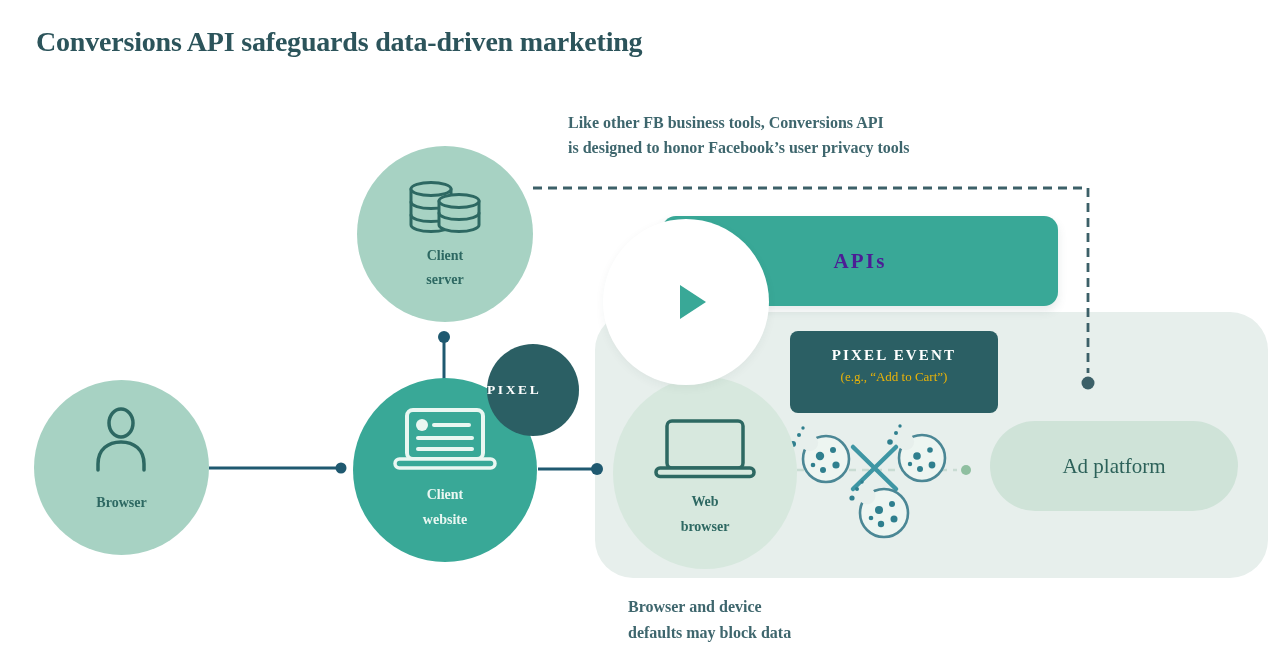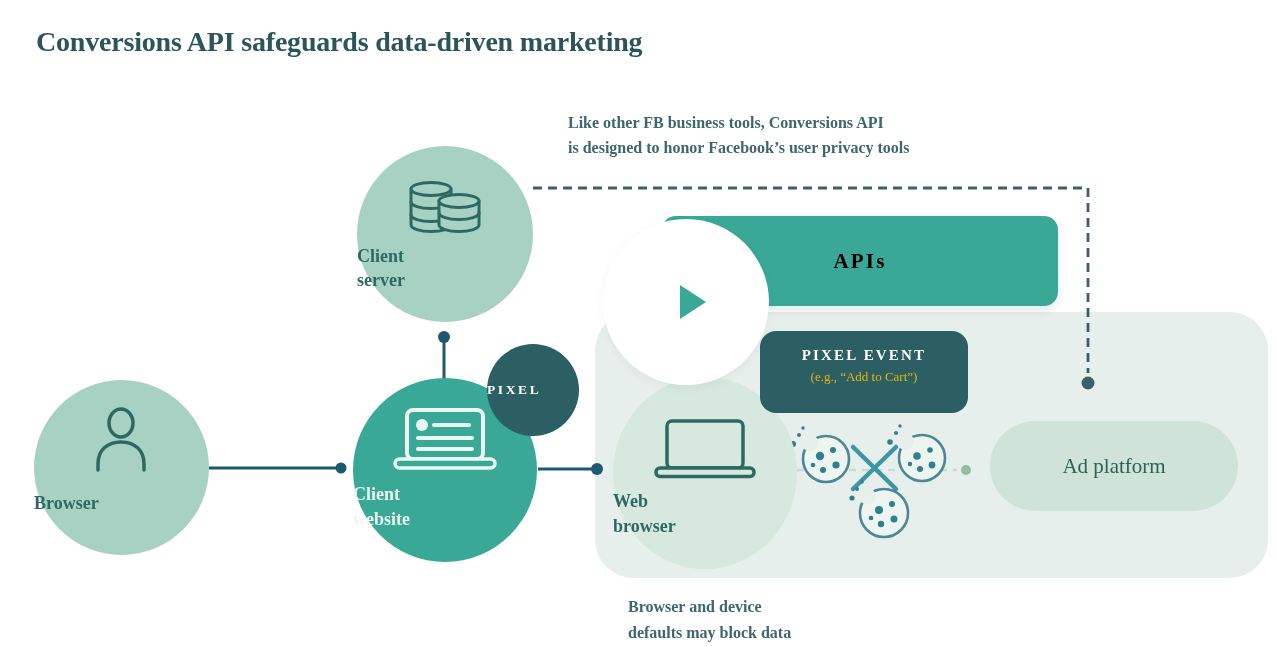--- a/index.html
+++ b/index.html
@@ -19,44 +19,44 @@
   .note-bottom{left:628px;top:594px;line-height:26px;}
   .panel{
     position:absolute;left:595px;top:312px;width:673px;height:266px;
     background:var(--panel,#e7efec);border-radius:38px;z-index:1;
   }
   .overlay{position:absolute;left:0;top:0;width:1276px;height:646px;z-index:4;}
   .bar{
     position:absolute;left:662px;top:216px;width:396px;height:90px;border-radius:14px;
     background:var(--teal,#39a897);z-index:3;display:flex;align-items:center;justify-content:center;
     box-shadow:0 5px 10px rgba(60,95,90,.13);
-    color:#000000;font-size:21px;font-weight:700;letter-spacing:2.2px;
+    color:#4c1d95;font-size:21px;font-weight:700;letter-spacing:2.2px;
   }
   .circle{position:absolute;border-radius:50%;z-index:6;}
   .mint{background:var(--mint,#a7d2c3);}
   .c-consumer{left:34px;top:380px;width:175px;height:175px;}
   .c-server{left:357px;top:146px;width:176px;height:176px;}
   .c-website{left:353px;top:378px;width:184px;height:184px;background:var(--teal,#39a897);}
   .c-browser{left:613px;top:377px;width:184px;height:192px;background:var(--ellipse,#d7e8de);z-index:5;}
   .clabel{
-    position:absolute;left:0;width:100%;text-align:left;white-space:pre-line;
-    font-size:18px;font-weight:600;color:var(--label_dark,#2d6862);line-height:24px;
+    position:absolute;left:0;width:100%;text-align:center;white-space:pre-line;
+    font-size:14px;font-weight:600;color:var(--label_dark,#2d6862);line-height:24px;
   }
   .c-consumer .clabel{top:111px;}
   .c-server .clabel{top:98px;}
   .c-website .clabel{top:104px;line-height:25px;color:var(--label_light,#eaf7f2);}
   .c-browser .clabel{top:112px;line-height:25px;}
   .icon{position:absolute;}
   .pixel-badge{
     position:absolute;left:487px;top:344px;width:92px;height:92px;border-radius:50%;
     background:var(--dark,#2b5f64);z-index:7;display:flex;align-items:center;justify-content:flex-start;
     color:#fff;font-size:13.5px;font-weight:700;letter-spacing:2.6px;
   }
   .pixel-event{
-    position:absolute;left:760px;top:331px;width:208px;height:82px;border-radius:16px;
+    position:absolute;left:790px;top:331px;width:208px;height:82px;border-radius:8px;
     background:var(--dark,#2b5f64);z-index:6;text-align:center;color:#fff;
   }
   .pixel-event .pe-title{display:block;margin-top:16px;font-size:15px;font-weight:700;letter-spacing:2.2px;}
   .pixel-event .pe-sub{display:block;margin-top:5px;font-size:13px;font-weight:500;color:#eab308;}
   .ad-pill{
     position:absolute;left:990px;top:421px;width:248px;height:90px;border-radius:45px;
     background:var(--pill,#cfe3d8);z-index:6;display:flex;align-items:center;justify-content:center;
     font-size:21px;font-weight:500;color:#2c6159;
   }
   .playwrap{

